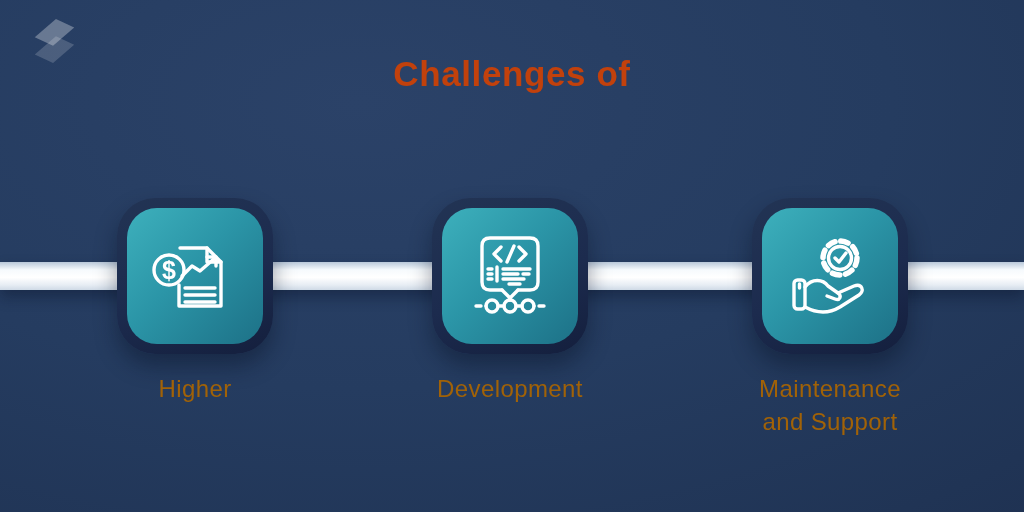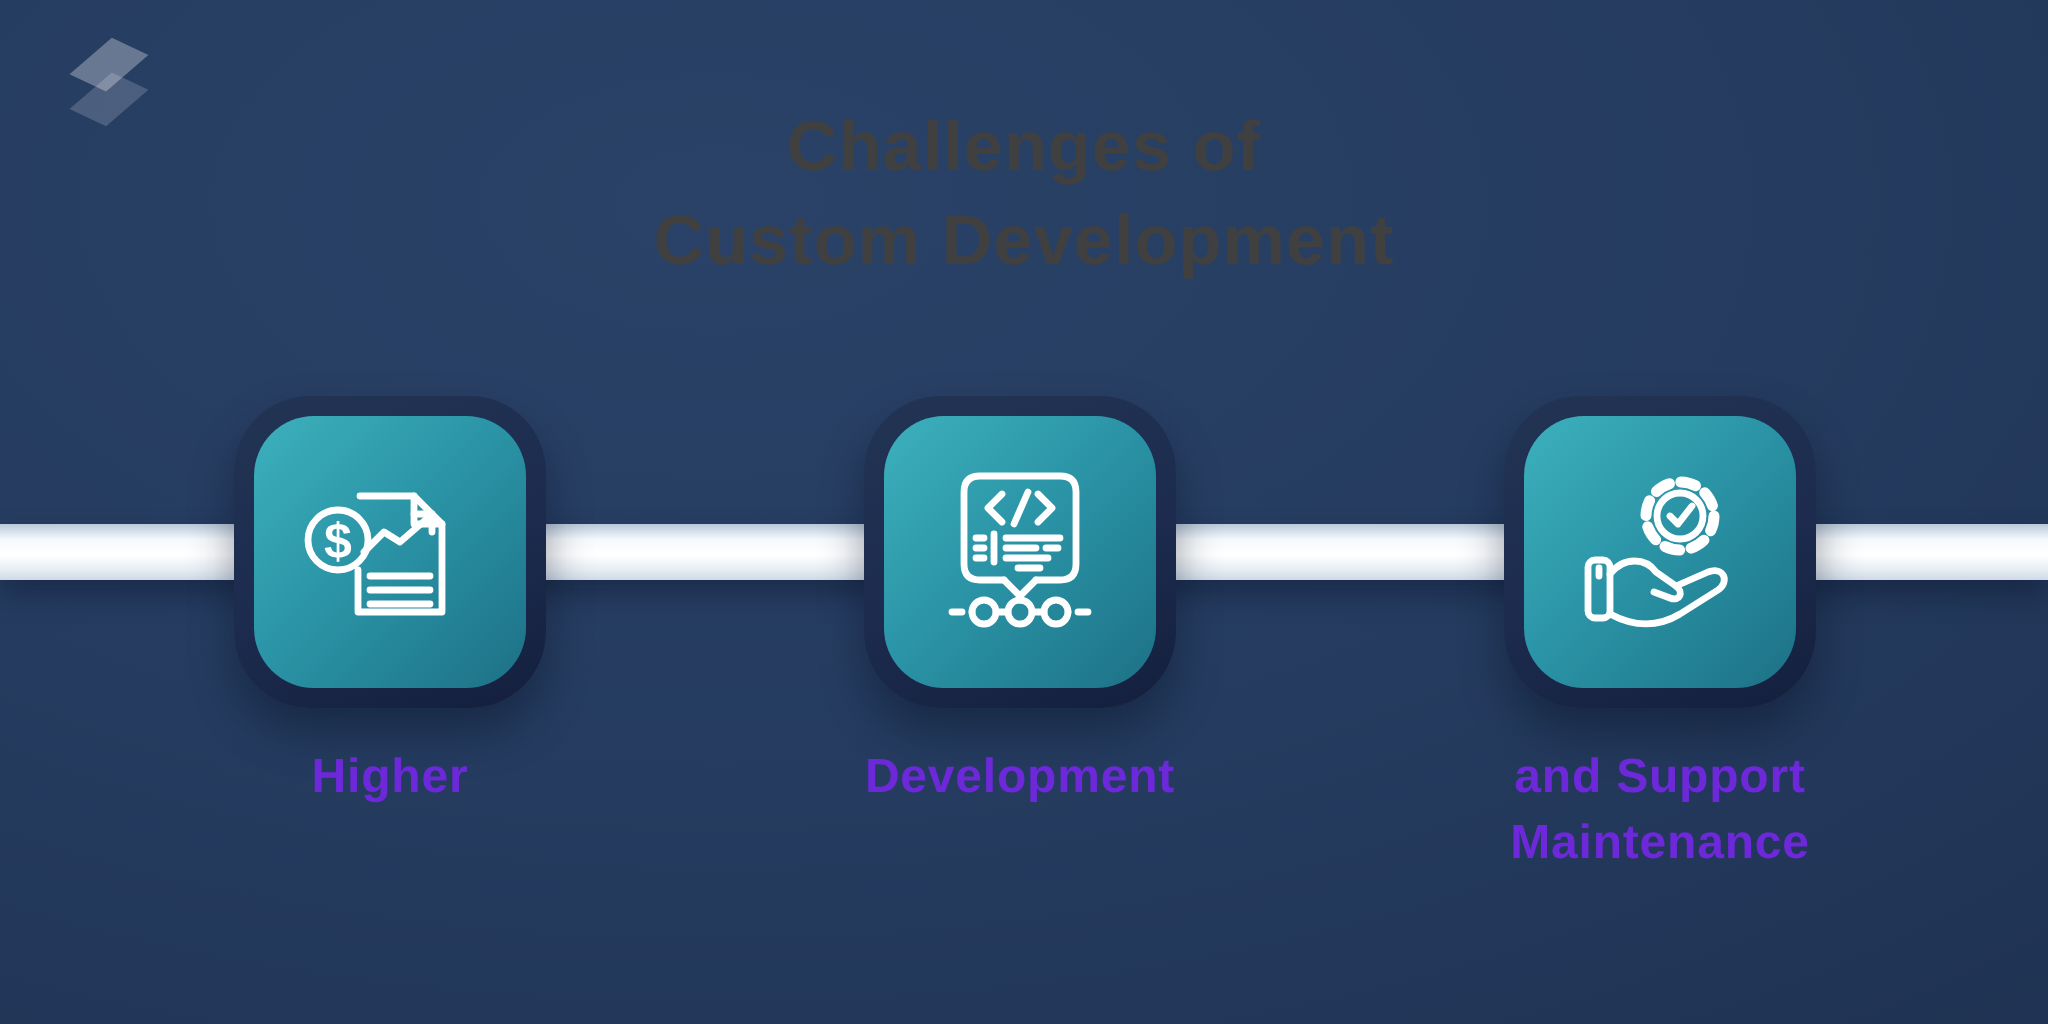--- a/index.html
+++ b/index.html
@@ -4,21 +4,21 @@
 <style>
   html,body{margin:0;padding:0;}
   body{
     width:1024px;height:512px;position:relative;overflow:hidden;
     font-family:"Liberation Sans", sans-serif;
     background:radial-gradient(130% 140% at 35% 20%, #2b4268 0%, #253c60 40%, #203455 70%, #1c2b4a 100%);
   }
   .logo{position:absolute;left:30px;top:16px;width:48px;height:50px;}
   .title{
     position:absolute;top:50px;left:0;width:100%;
-    text-align:center;color:#404040;font-size:35px;font-weight:600;
+    text-align:center;color:#c2410c;font-size:35px;font-weight:600;
     letter-spacing:.6px;line-height:47px;
   }
   .track{
     position:absolute;left:0;right:0;top:262px;height:28px;
     background:linear-gradient(to bottom,#b9c8d9 0%,#f6fafd 28%,#ffffff 55%,#e7edf4 82%,#cfdae6 100%);
     box-shadow:0 7px 14px rgba(8,16,36,.38);
   }
   .card{
     position:absolute;top:198px;width:156px;height:156px;
     background:linear-gradient(160deg,#223454 0%,#1c2b4e 55%,#141f3d 100%);
@@ -27,37 +27,36 @@
   }
   .card-inner{
     width:136px;height:136px;border-radius:30px;
     background:linear-gradient(135deg,#3db0bc 0%,#2b95a7 45%,#1d7187 100%);
     display:flex;align-items:center;justify-content:center;
   }
   .card1{left:117px}.card2{left:432px}.card3{left:752px}
   .icon-svg{stroke:#ffffff;fill:none;stroke-linecap:round;stroke-linejoin:round;}
   .label{
     position:absolute;top:372px;width:240px;text-align:center;
-    color:#6d28d9;font-size:24px;font-weight:700;line-height:33px;letter-spacing:.4px;
+    color:#a16207;font-size:24px;font-weight:400;line-height:33px;letter-spacing:.4px;
   }
   .label1{left:75px}.label2{left:390px}.label3{left:710px}
 </style>
 </head>
 <body>
 
 <div class="logo">
   <svg width="48" height="50" viewBox="0 0 48 52">
     <polygon points="4,22 26,3 45,12 23,31" fill="rgba(255,255,255,0.30)"></polygon>
     <polygon points="45,30 23,49 4,40 26,21" fill="rgba(255,255,255,0.17)"></polygon>
   </svg>
 </div>
 
 <div class="title">
   <div>Challenges of</div>
-  <div>Custom Development</div>
 </div>
 
 <div class="track"></div>
 
 <div class="card card1">
   <div class="card-inner">
     <svg class="icon-svg" width="96" height="96" viewBox="0 0 96 96" stroke-width="3.4">
 
       <path d="M32,57 V78 H74 V34 L60,20 H33"></path>
       <path d="M60,20 V34 H74"></path>
@@ -114,15 +113,15 @@
   </div>
 </div>
 
 <div class="label label1">
   <div>Higher</div>
 </div>
 <div class="label label2">
   <div>Development</div>
 </div>
 <div class="label label3">
+  <div>Maintenance</div>
   <div>and Support</div>
-  <div>Maintenance</div>
 </div>
 
 </body></html>

